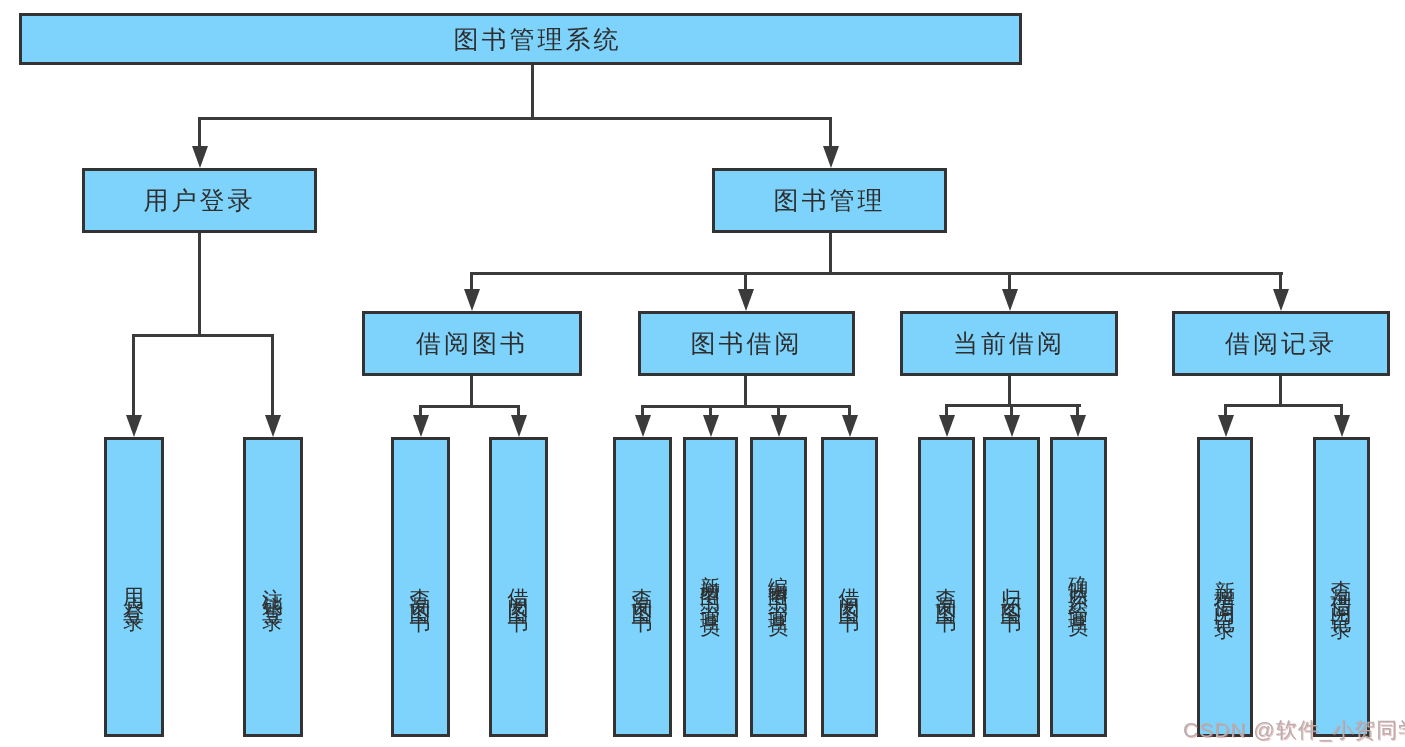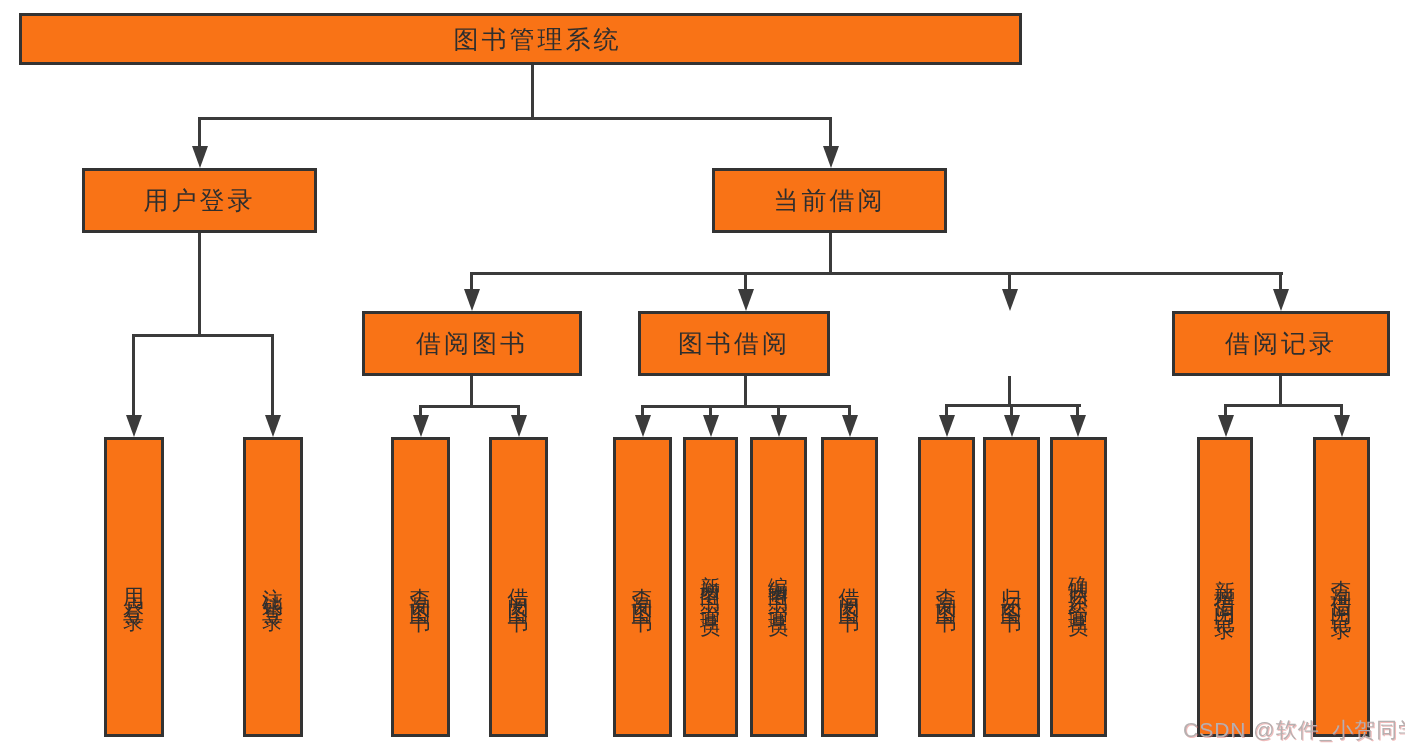--- a/index.html
+++ b/index.html
@@ -7,21 +7,21 @@
     position:relative;
     width:1405px;height:747px;
     background:#ffffff;
     overflow:hidden;
     font-family:"Liberation Sans","DejaVu Sans",sans-serif;
   }
   .node{
     position:absolute;
     box-sizing:border-box;
     border:3px solid #333333;
-    background:#f97316;
+    background:#7dd3fc;
     display:flex;
     align-items:center;
     justify-content:center;
     color:#2e2e2e;
     z-index:2;
   }
   .node.h span{
     font-size:25px;
     letter-spacing:3px;
     font-weight:500;
@@ -124,27 +124,30 @@
     <div class="arrow" style="left: 1069.5px; top: 415px;"></div>
     <div class="arrow" style="left: 1217.5px; top: 415px;"></div>
     <div class="arrow" style="left: 1333.5px; top: 415px;"></div>
     <div class="node h root" style="left: 19px; top: 13px; width: 1003px; height: 52px;">
       <span>图书管理系统</span>
     </div>
     <div class="node h" style="left: 82px; top: 168px; width: 235px; height: 65px;">
       <span>用户登录</span>
     </div>
     <div class="node h" style="left: 712px; top: 168px; width: 235px; height: 65px;">
-      <span>当前借阅</span>
+      <span>图书管理</span>
     </div>
     <div class="node h" style="left: 362px; top: 311px; width: 220px; height: 65px;">
       <span>借阅图书</span>
     </div>
-    <div class="node h" style="left: 638px; top: 311px; width: 192px; height: 65px;">
+    <div class="node h" style="left: 638px; top: 311px; width: 217px; height: 65px;">
       <span>图书借阅</span>
+    </div>
+    <div class="node h" style="left: 900px; top: 311px; width: 218px; height: 65px;">
+      <span>当前借阅</span>
     </div>
     <div class="node h" style="left: 1172px; top: 311px; width: 218px; height: 65px;">
       <span>借阅记录</span>
     </div>
     <div class="node v" style="left: 104px; top: 437px; width: 60px; height: 300px;">
       <span>用户登录</span>
     </div>
     <div class="node v" style="left: 243px; top: 437px; width: 60px; height: 300px;">
       <span>注销登录</span>
     </div>

